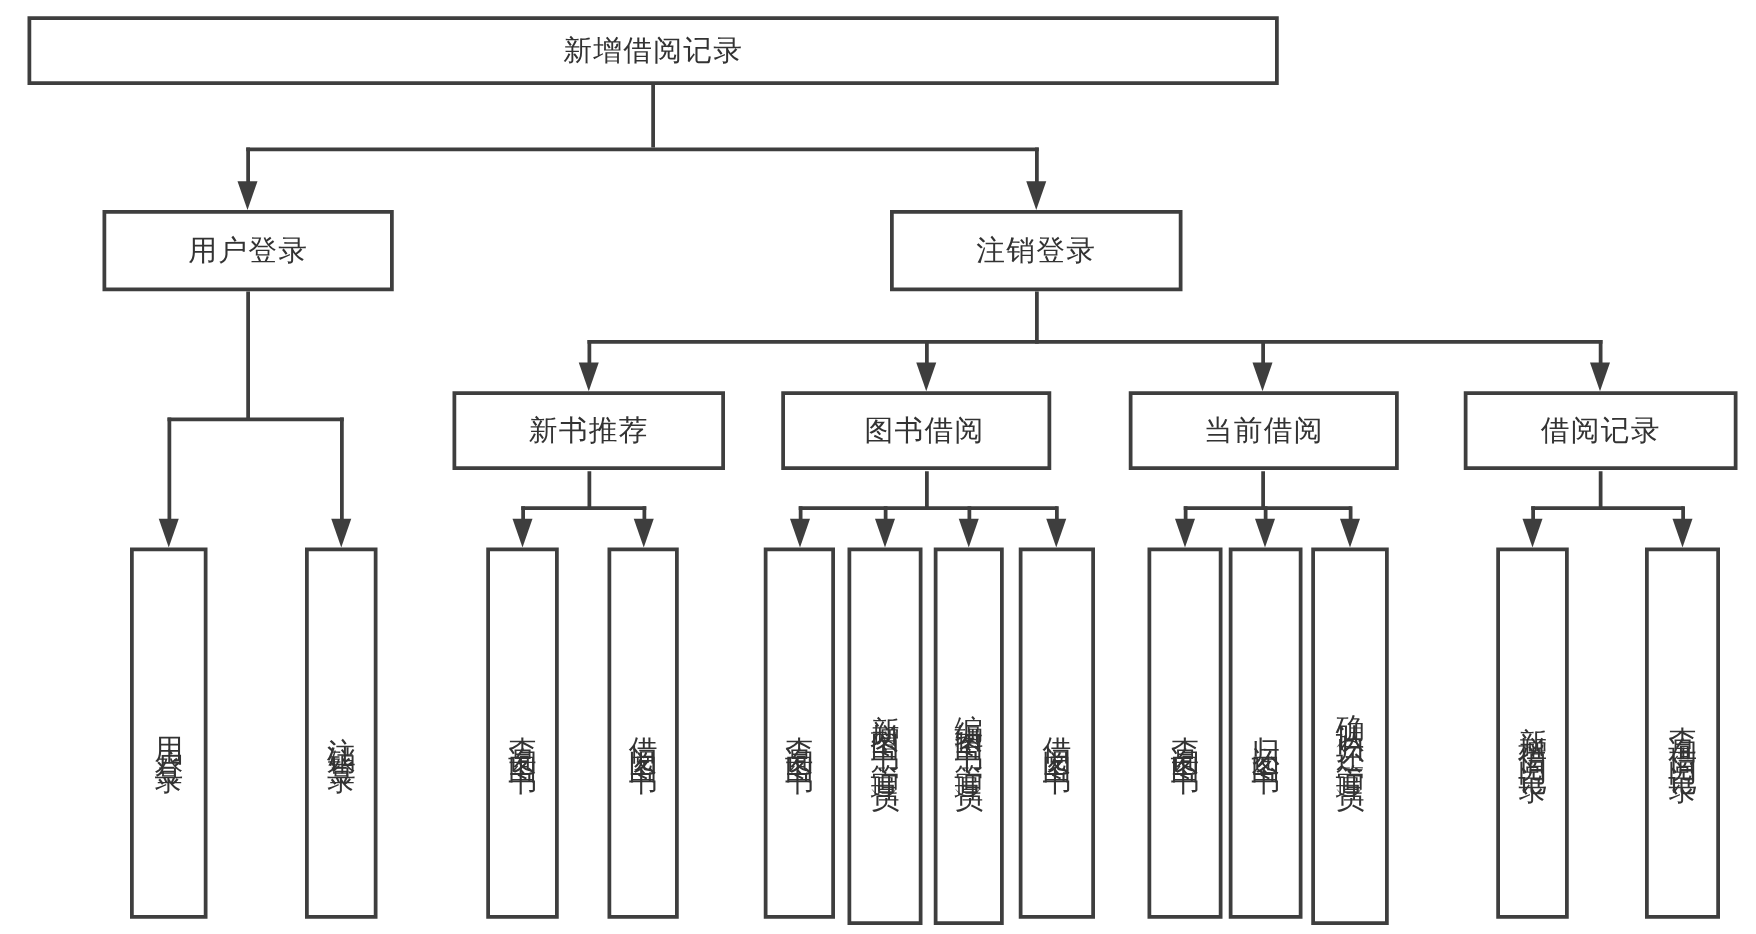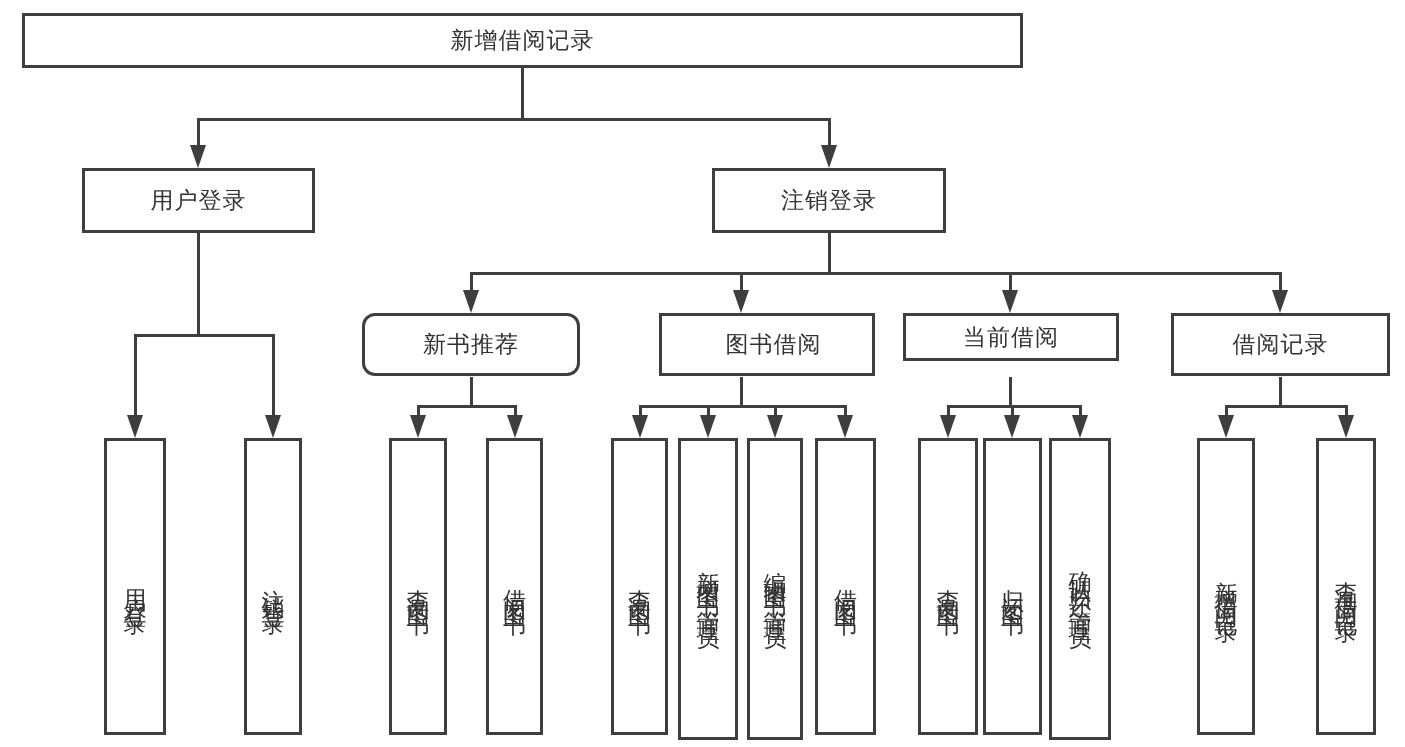--- a/index.html
+++ b/index.html
@@ -102,27 +102,27 @@
     <span class="hlabel">新增借阅记录</span>
   </div>
 
   <div class="node" style="left:82px;top:168px;width:233px;height:65px;">
     <span class="hlabel">用户登录</span>
   </div>
   <div class="node" style="left:712px;top:168px;width:234px;height:65px;">
     <span class="hlabel">注销登录</span>
   </div>
 
-  <div class="node" style="left:362px;top:313px;width:218px;height:63px;border-radius:13px;">
+  <div class="node" style="left:362px;top:313px;width:218px;height:63px;">
     <span class="hlabel">新书推荐</span>
   </div>
-  <div class="node" style="left:659px;top:313px;width:216px;height:63px;padding-left:13px;">
+  <div class="node" style="left:625px;top:313px;width:216px;height:63px;padding-left:13px;">
     <span class="hlabel">图书借阅</span>
   </div>
-  <div class="node" style="left:903px;top:313px;width:216px;height:48px;">
+  <div class="node" style="left:903px;top:313px;width:216px;height:63px;">
     <span class="hlabel">当前借阅</span>
   </div>
   <div class="node" style="left:1171px;top:313px;width:219px;height:63px;">
     <span class="hlabel">借阅记录</span>
   </div>
 
   <div class="node leaf" style="left:104px;width:62px;">
     <span class="vtext">用户登录</span>
   </div>
   <div class="node leaf" style="left:244px;width:58px;">

